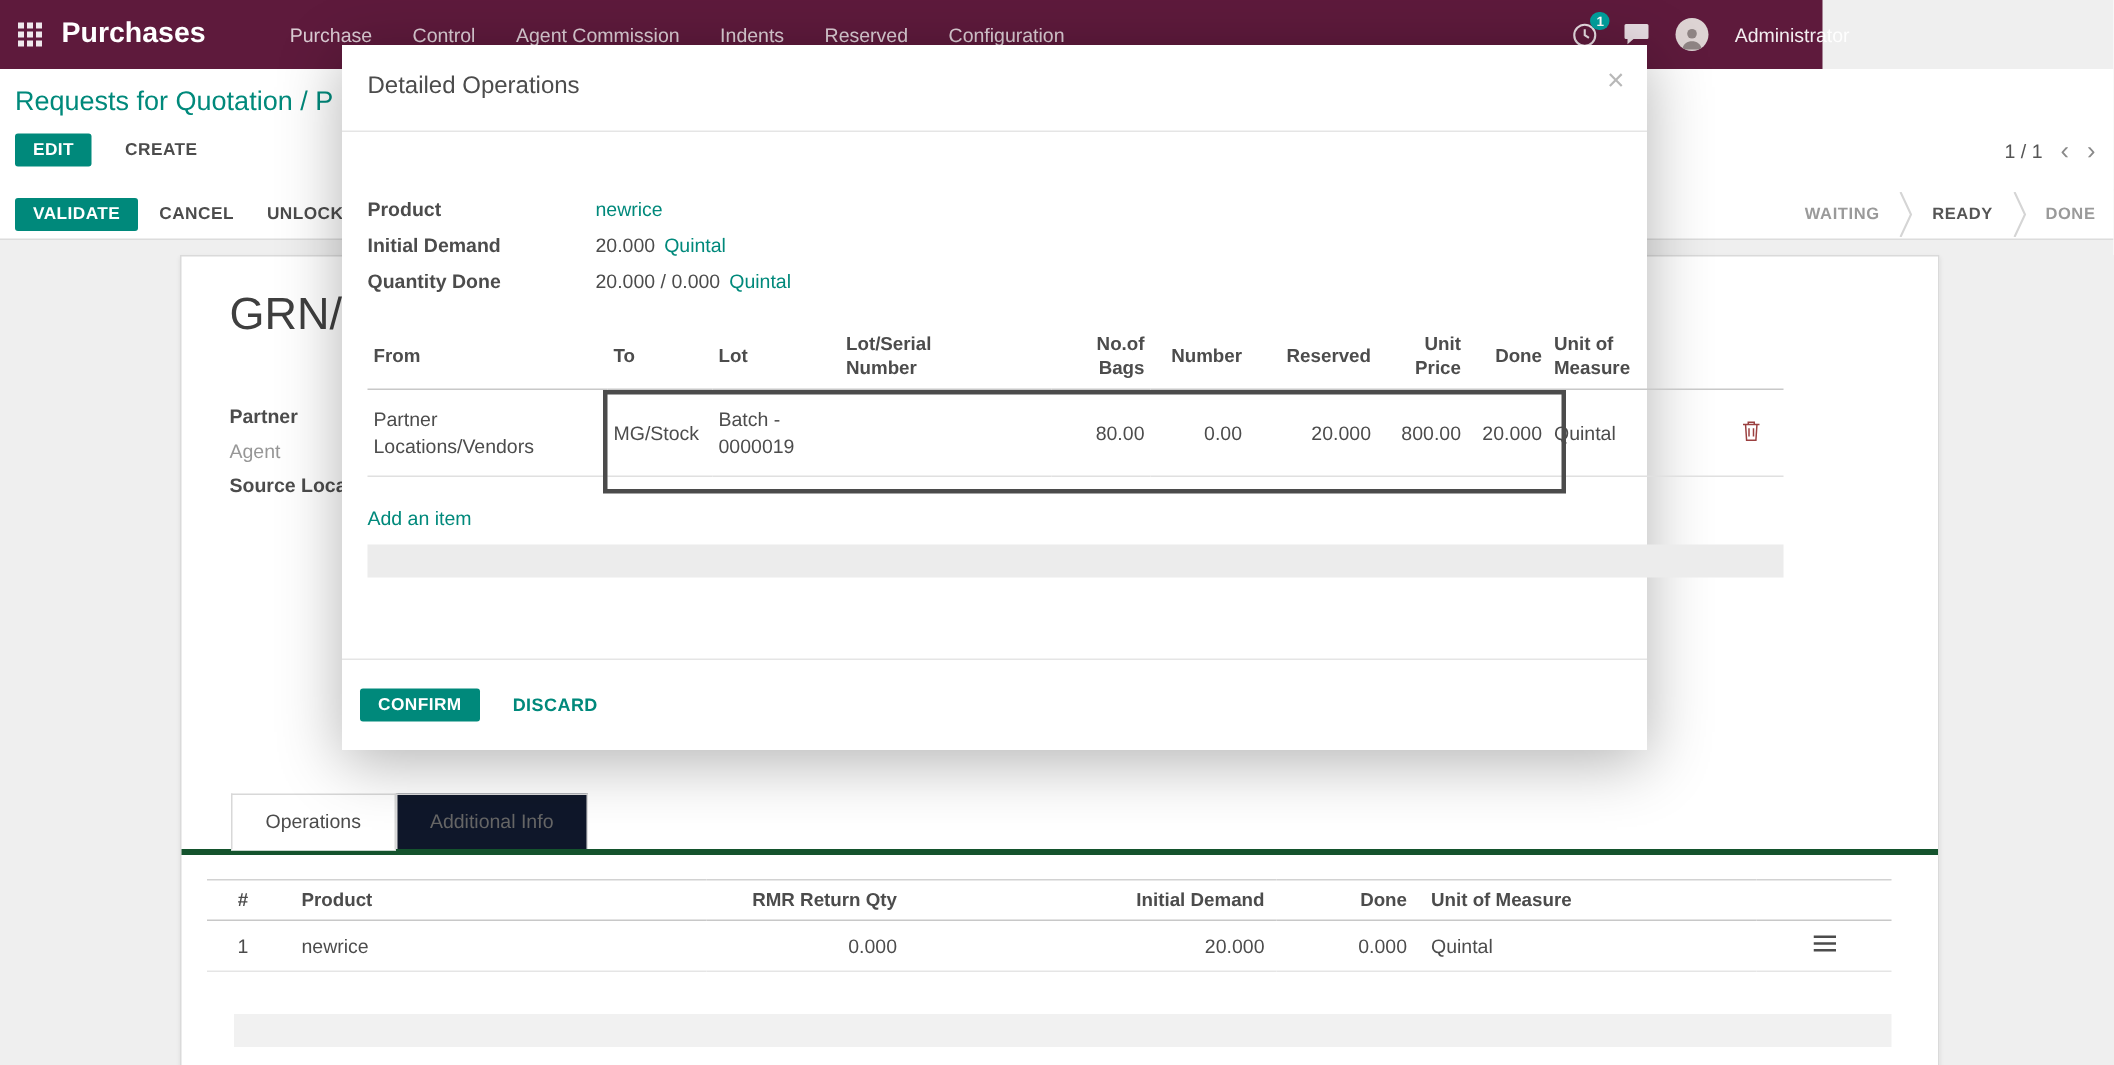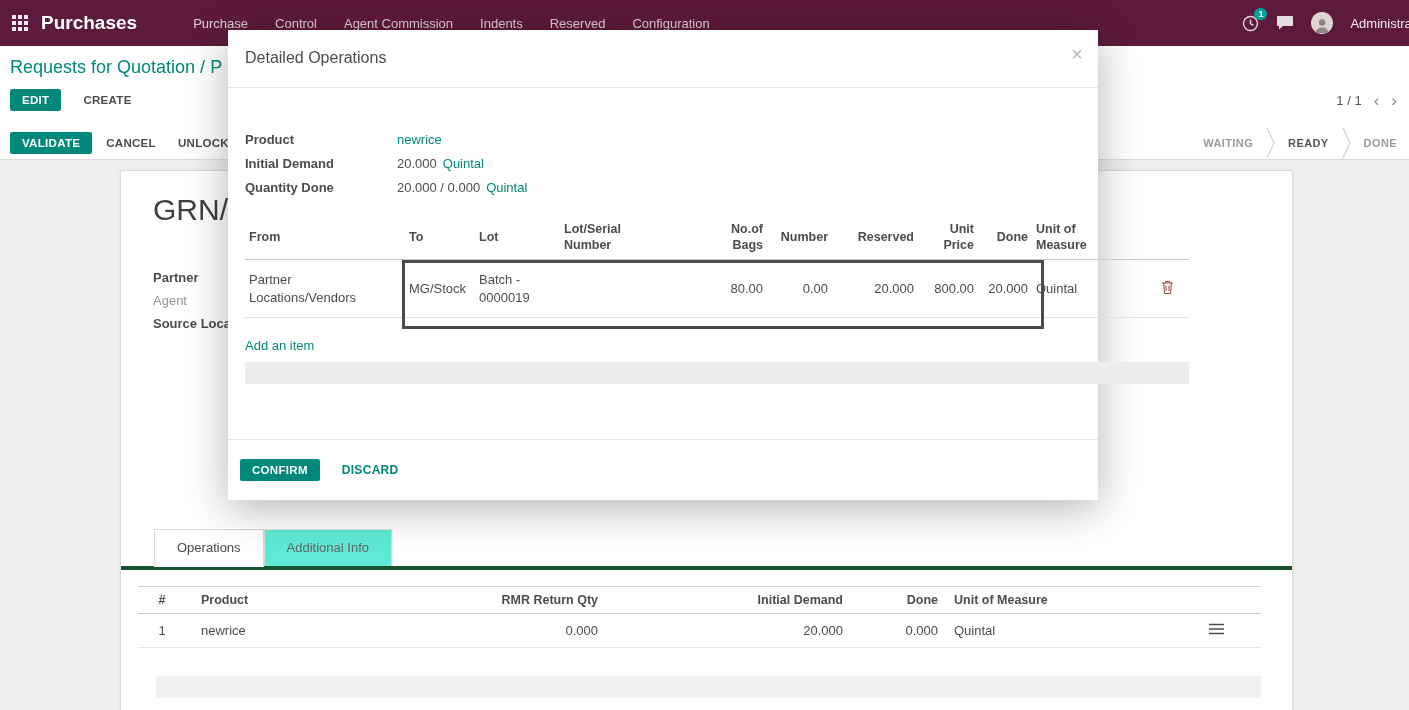--- a/index.html
+++ b/index.html
@@ -1,20 +1,20 @@
 <!DOCTYPE html>
 <html><head>
 <meta charset="utf-8">
 <style>
   html,body{margin:0;padding:0}
   body{width:1409px;height:710px;overflow:hidden;position:relative;background:#efefef;
        font-family:"Liberation Sans",sans-serif;color:#4c4c4c;-webkit-font-smoothing:antialiased}
   a{cursor:pointer}
   
-  .navbar{position:absolute;top:0;left:0;width:1409px;height:46px;background:#5e1a3c;
+  .navbar{position:absolute;top:0;left:0;width:1215px;height:46px;background:#5e1a3c;
           display:flex;align-items:center;justify-content:space-between;z-index:10}
   .nav-left{display:flex;align-items:center;padding-left:12px}
   .apps-icon{display:grid;grid-template-columns:repeat(3,4px);gap:2px;margin-right:13px;cursor:pointer}
   .apps-icon i{width:4px;height:4px;background:#fff;opacity:.9;display:block}
   .app-title{color:#fff;font-size:19px;font-weight:bold;margin-right:56px;cursor:pointer}
   .menus{display:flex;gap:27px;font-size:13px}
   .menus a{color:rgba(255,255,255,.78);text-decoration:none}
   .nav-right{display:flex;align-items:center;gap:17px;position:absolute;right:0;top:0;height:46px;padding-right:2px}
   .nav-icon{position:relative;display:flex;align-items:center;cursor:pointer}
   .badge{position:absolute;top:-7px;right:-8px;background:#00a09d;color:#fff;font-size:9px;
@@ -44,21 +44,21 @@
   
   .sheet{position:absolute;left:120px;top:170px;width:1171px;height:560px;background:#fff;
          border:1px solid #dadada;box-shadow:0 1px 3px rgba(0,0,0,.08)}
   .record-title{position:absolute;left:32px;top:22px;font-size:30px;font-weight:500;color:#3f3f3f;margin:0}
   .fl{position:absolute;left:32px;font-size:13px;font-weight:bold;color:#4c4c4c}
   .fl.muted{color:#979797;font-weight:normal}
   .tabbar{position:absolute;left:0;top:363px;width:100%;height:36px;border-bottom:4px solid #14532d;
           display:flex;align-items:flex-end;padding-left:33px;box-sizing:border-box}
   .tab{height:36px;line-height:35px;padding:0 22px;font-size:13px;cursor:pointer}
   .tab.active{background:#fff;border:1px solid #d8d8d8;border-bottom:1px solid #fff;margin-bottom:-1px;color:#4c4c4c}
-  .tab.inactive{background:#5eead4;border:1px solid #ddd;border-bottom:none;color:#666}
+  .tab.inactive{background:#0f172a;border:1px solid #ddd;border-bottom:none;color:#666}
   .ops-wrap{position:absolute;left:17px;top:415px}
   .ops-table{border-collapse:collapse;table-layout:fixed;width:1123px;font-size:13px;color:#4c4c4c}
   .ops-table th{font-size:12.5px;font-weight:bold;text-align:left;padding:6px 8px;
                 border-top:1px solid #d2d2d2;border-bottom:1px solid #c8c8c8;color:#4c4c4c}
   .ops-table td{padding:7px 8px;border-bottom:1px solid #e5e5e5}
   .ops-table .c{text-align:center}
   .ops-table .r{text-align:right}
   .ops-table .pl{padding-left:15px}
   .empty-strip{position:absolute;left:35px;top:505px;width:1105px;height:22px;background:#f1f1f1}
   

